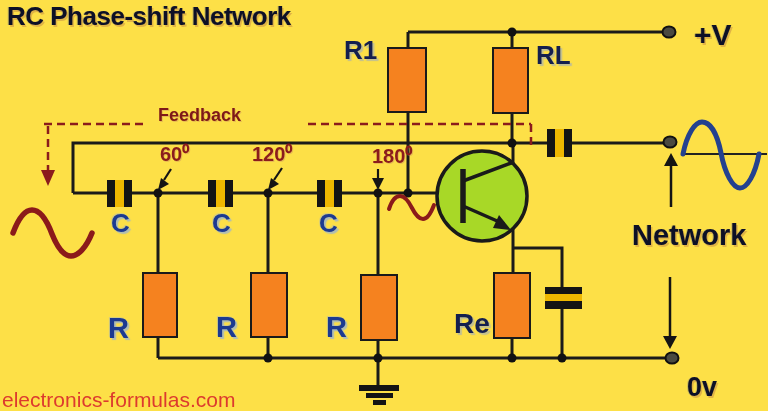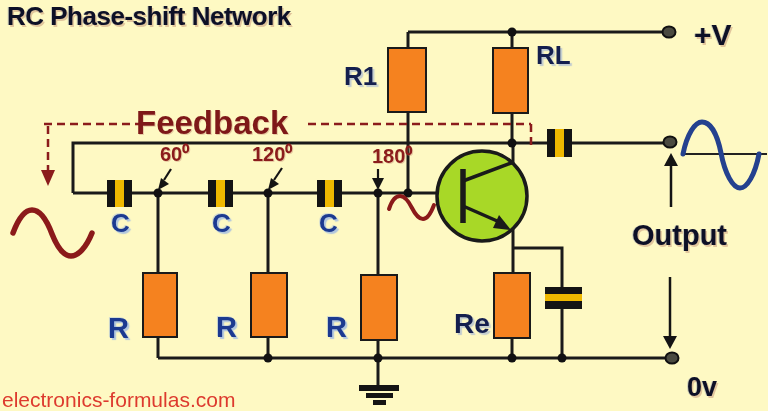--- a/index.html
+++ b/index.html
@@ -1,19 +1,19 @@
 <!DOCTYPE html>
 <html><head>
 <meta charset="utf-8">
 <style>
   html,body{margin:0;padding:0;}
   #stage{
     position:relative;
     width:768px;height:411px;
-    background:#fef9c3;
+    background:#fde047;
     overflow:hidden;
     font-family:"Liberation Sans", sans-serif;
   }
   #stage svg{position:absolute;left:0;top:0;}
   .lbl{position:absolute;white-space:nowrap;font-weight:bold;line-height:1;}
   .navy{color:#0d1026;text-shadow:1.5px 1.5px 0 rgba(160,80,70,0.30), -1px 0 0 rgba(60,80,160,0.25);}
   .blue{color:#1c3a90;text-shadow:2px 2px 1px rgba(135,170,235,0.65), -1px -1px 0 rgba(135,170,235,0.35);}
   .navyblue{color:#141f4e;text-shadow:2px 2px 1px rgba(135,160,220,0.5);}
   .maroon{color:#7e1818;text-shadow:1px 1px 0 rgba(190,120,100,0.35);}
   .phase{color:#8b1c1c;font-size:20px;text-align:center;}
@@ -136,36 +136,36 @@
     </g>
 
     <path d="M13 233 C19 217 25 210 32 210 C39 210 46 218 52 234 C58 249 64 256 71 256 C78 256 86 248 92 233" stroke="#8B1A1A" stroke-width="5.5" fill="none" stroke-linecap="round"></path>
     <path d="M389 209 C392 200 396 196 400 196 C405 196 409 202 412 208 C415 214 419 219 423 219 C427 219 431 213 434 205" stroke="#8B1A1A" stroke-width="4" fill="none" stroke-linecap="round"></path>
     <path d="M682 154 H767" stroke="#222" stroke-width="2" fill="none"></path>
     <path d="M683 154 C687 134 695 122 702 122 C710 122 717 133 721 153 C725 174 733 188 740 188 C747 188 755 175 759 154" stroke="#24418F" stroke-width="5" fill="none" stroke-linecap="round"></path>
   </svg>
 
   <div class="lbl navy title">RC Phase-shift Network</div>
 
-  <div class="lbl navyblue" style="left:344px;top:37px;font-size:26px;margin-top:26px;">R1</div>
+  <div class="lbl navyblue" style="left:344px;top:37px;font-size:26px;">R1</div>
   <div class="lbl navyblue" style="left:536px;top:42px;font-size:26px;">RL</div>
   <div class="lbl navy" style="left:694px;top:20px;font-size:30px;">+V</div>
 
-  <div class="lbl maroon" style="left:136px;top:106px;font-size:33px;">Feedback</div>
+  <div class="lbl maroon" style="left:158px;top:106px;font-size:18px;">Feedback</div>
 
   <div class="lbl maroon phase" style="left:160px;top:144px;">60⁰</div>
   <div class="lbl maroon phase" style="left:252px;top:144px;">120⁰</div>
   <div class="lbl maroon phase" style="left:372px;top:146px;">180⁰</div>
 
   <div class="lbl blue" style="left:111px;top:210px;font-size:26px;">C</div>
   <div class="lbl blue" style="left:212px;top:210px;font-size:26px;">C</div>
   <div class="lbl blue" style="left:319px;top:210px;font-size:26px;">C</div>
 
   <div class="lbl blue" style="left:108px;top:314px;font-size:29px;">R</div>
   <div class="lbl blue" style="left:216px;top:313px;font-size:29px;">R</div>
   <div class="lbl blue" style="left:326px;top:313px;font-size:29px;">R</div>
   <div class="lbl navyblue" style="left:454px;top:310px;font-size:28px;">Re</div>
 
-  <div class="lbl navy" style="left:632px;top:221px;font-size:29px;">Output</div>
+  <div class="lbl navy" style="left:632px;top:221px;font-size:29px;">Network</div>
   <div class="lbl navy" style="left:687px;top:342px;font-size:27px;margin-top:32px;">0v</div>
 
   <div class="lbl watermark">electronics-formulas.com</div>
 </div>
 
 </body></html>

